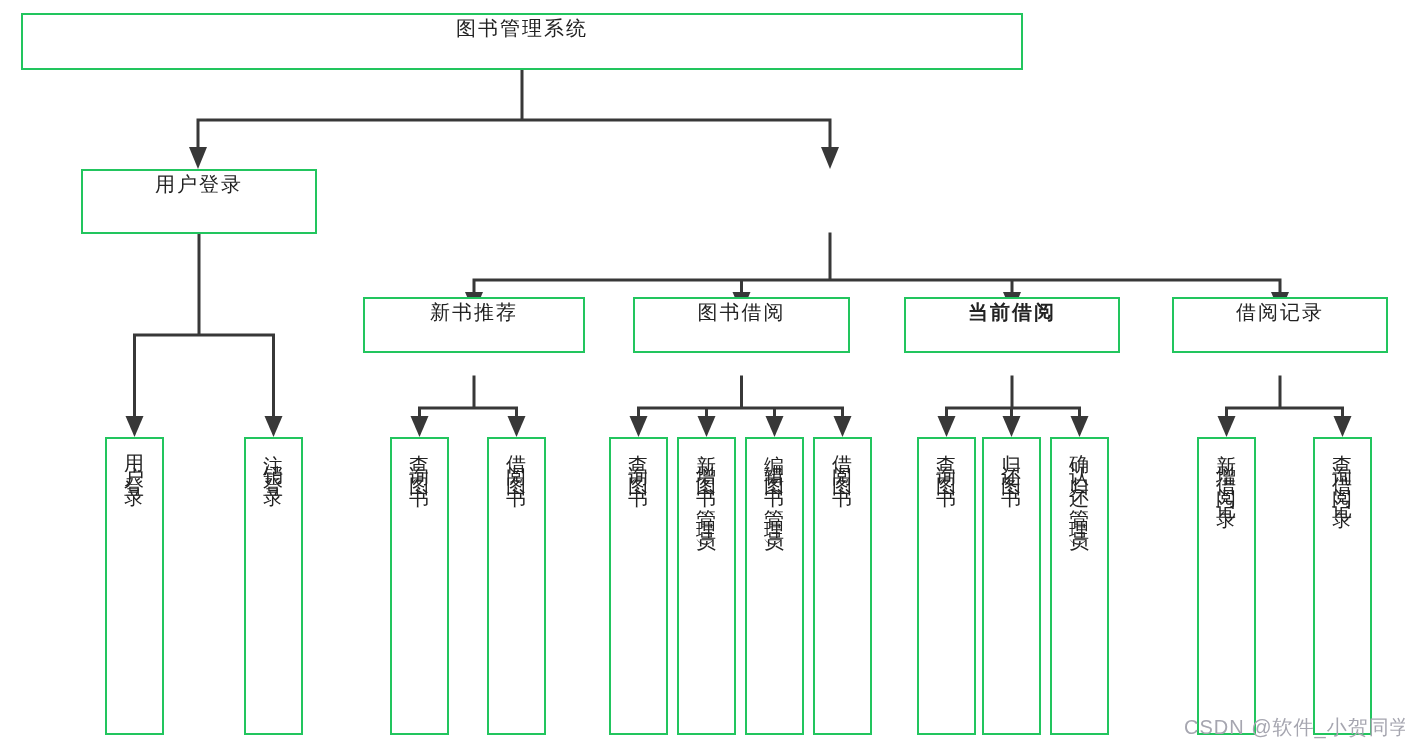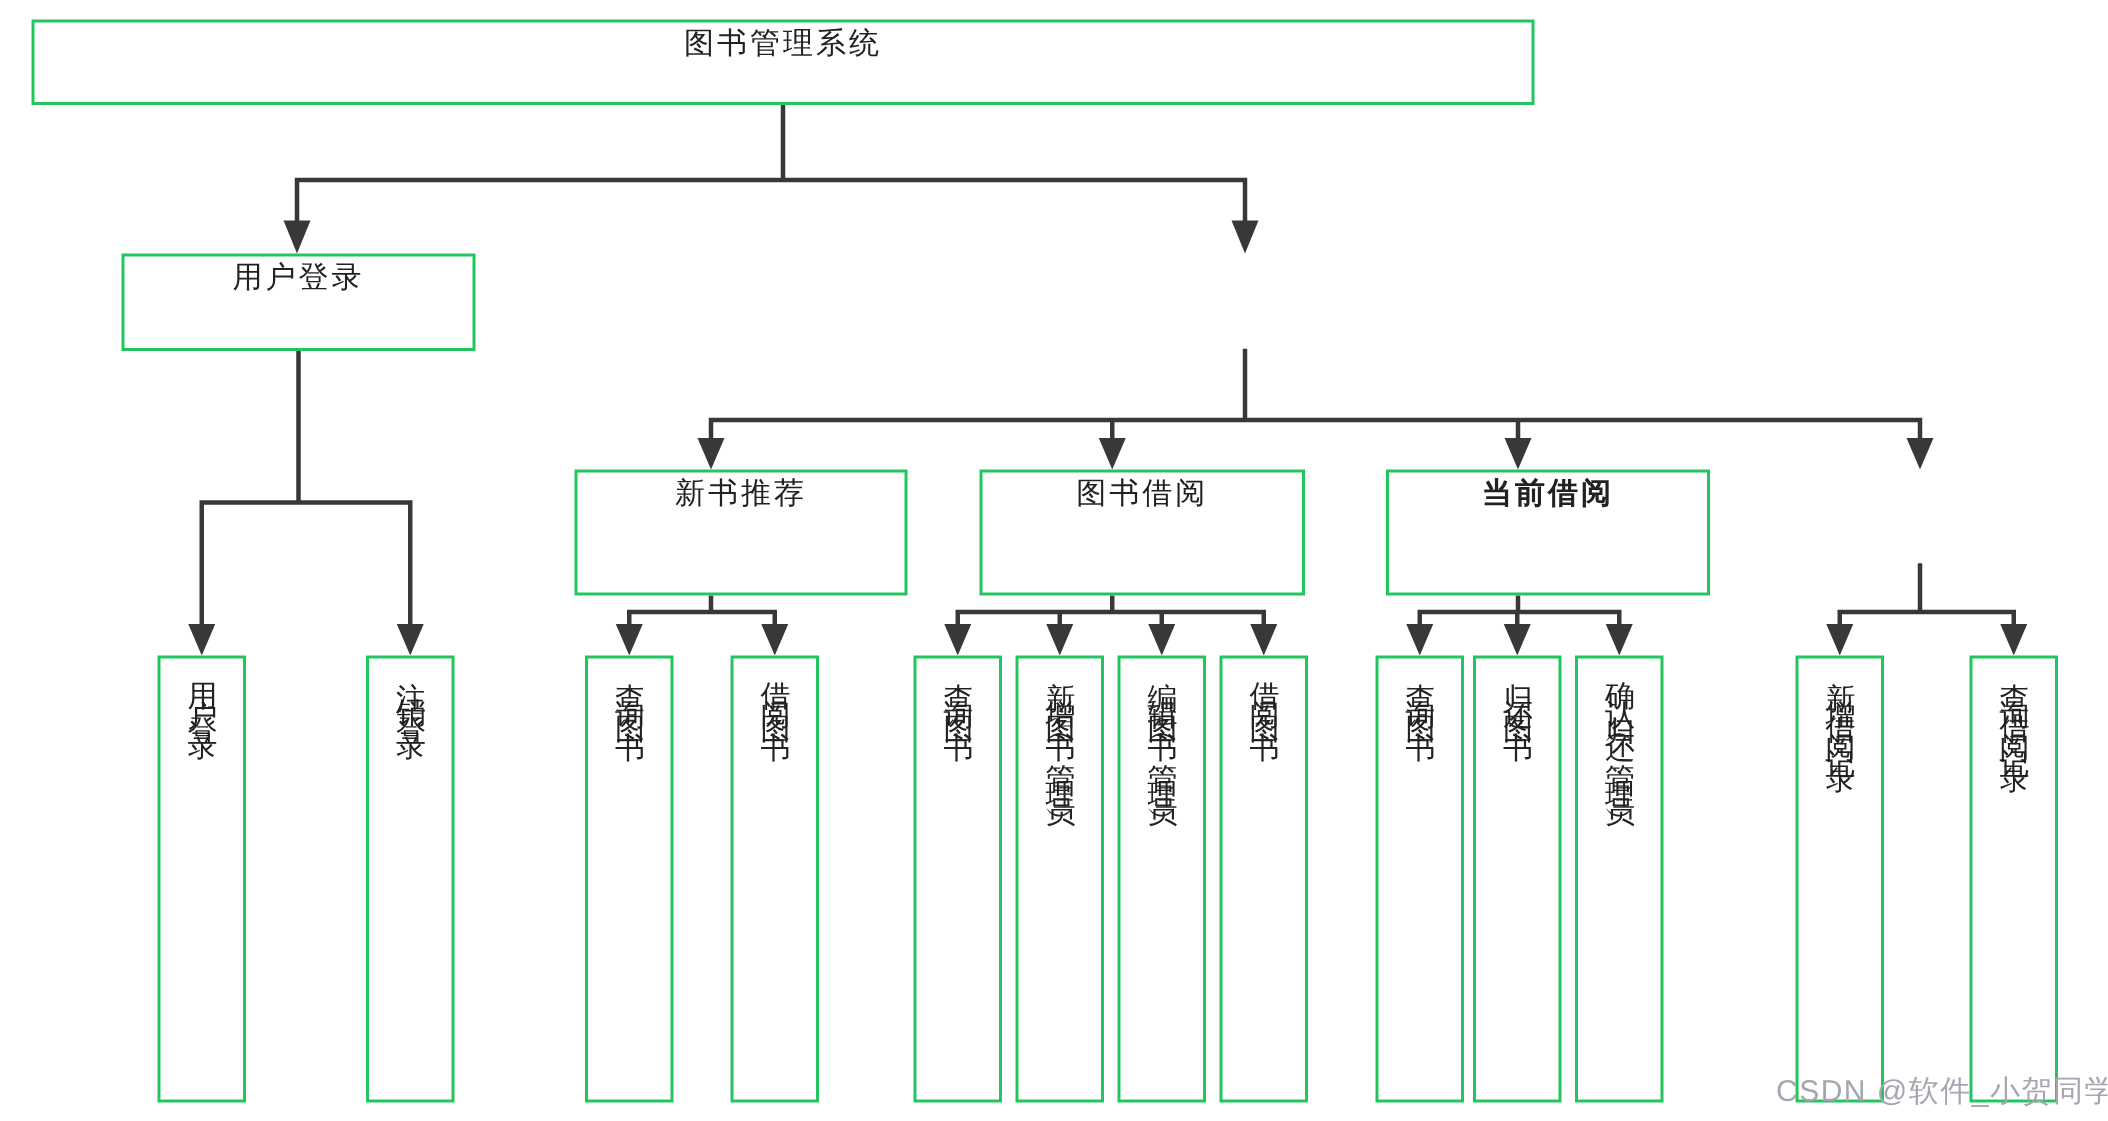--- a/index.html
+++ b/index.html
@@ -55,21 +55,21 @@
     writing-mode: vertical-rl;
     text-orientation: mixed;
     font-size: 20px;
     letter-spacing: 11px;
     line-height: 1;
     color: #222222;
   }
   
   .root-box   { left: 21px;  top: 13px;  width: 1002px; height: 57px; }
   .l2-box     { top: 169px;  height: 65px; }
-  .l3-box     { top: 313px;  height: 84px; margin-left: 20px; }
+  .l3-box     { top: 297px;  height: 56px; }
   .leaf       { top: 437px;  height: 298px; width: 59px; }
   .watermark {
     position: absolute;
     left: 1184px;
     top: 714px;
     font-size: 20px;
     letter-spacing: 1px;
     color: #a6a6b0;
     z-index: 5;
     white-space: nowrap;
@@ -126,20 +126,23 @@
 
   <div class="box l3-box" style="left:363px; width:222px;">
     <span class="hlabel">新书推荐</span>
   </div>
   <div class="box l3-box" style="left:633px; width:217px;">
     <span class="hlabel">图书借阅</span>
   </div>
   <div class="box l3-box" style="left:904px; width:216px;font-weight:bold;">
     <span class="hlabel">当前借阅</span>
   </div>
+  <div class="box l3-box" style="left:1172px; width:216px;">
+    <span class="hlabel">借阅记录</span>
+  </div>
 
   <div class="box leaf" style="left:105px;">
     <span class="vlabel">用户登录</span>
   </div>
   <div class="box leaf" style="left:244px;">
     <span class="vlabel">注销登录</span>
   </div>
 
   <div class="box leaf" style="left:390px;">
     <span class="vlabel">查询图书</span>

